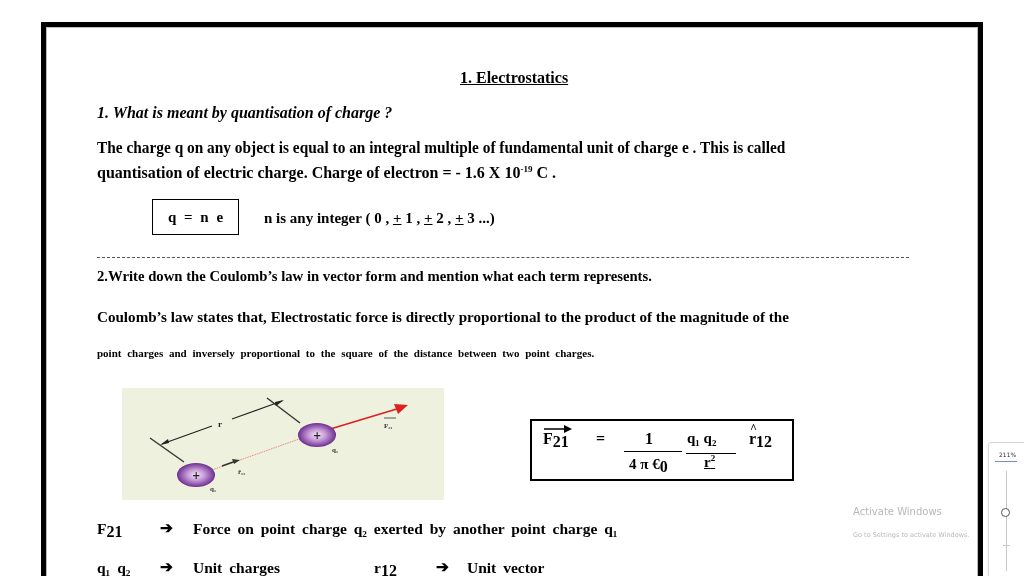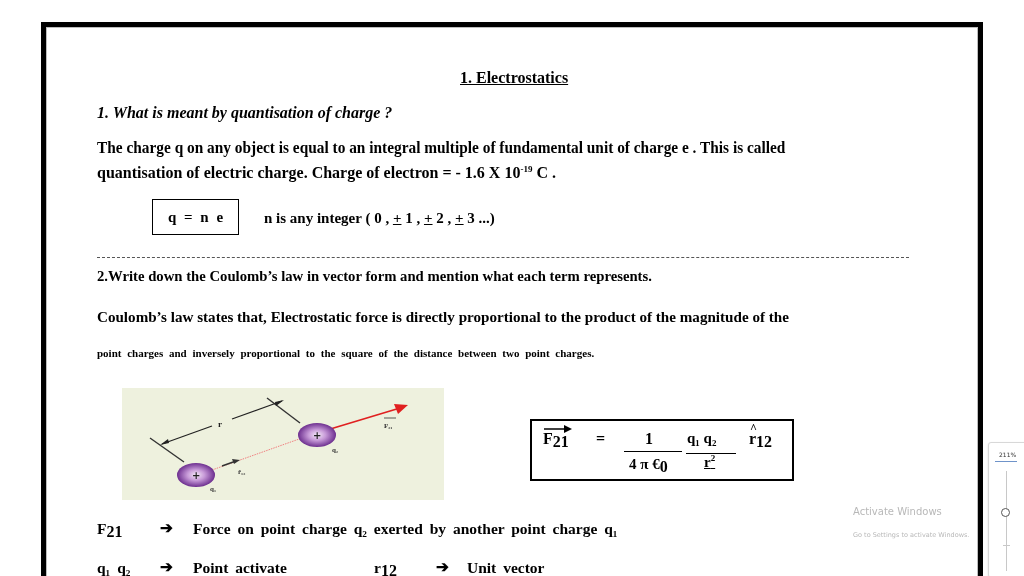--- a/index.html
+++ b/index.html
@@ -144,21 +144,21 @@
   <div class="fx" style="left:218px; top:0px; font-size:12px;">^</div>
   <div class="fx" style="left:217px; top:9px;"><span>r</span><span class="sub">12</span></div>
 </div>
 
 <div class="abs def" style="left:97px; top:520px;"><span>F</span><span class="sub">21</span></div>
 <div class="abs def" style="left:160px; top:519px;">➔</div>
 <div class="abs def" style="left:193px; top:520px;">Force  on  point  charge  q₂  exerted  by  another  point  charge  q₁</div>
 
 <div class="abs def" style="left:97px; top:559px;">q₁  q₂</div>
 <div class="abs def" style="left:160px; top:558px;">➔</div>
-<div class="abs def" style="left:193px; top:559px;">Point  activate</div>
+<div class="abs def" style="left:193px; top:559px;">Unit  charges</div>
 
 <div class="abs def" style="left:374px; top:559px;"><span>r</span><span class="sub">12</span></div>
 <div class="abs def" style="left:436px; top:558px;">➔</div>
 <div class="abs def" style="left:467px; top:559px;">Unit   vector</div>
 
 <div class="watermark wm1">Activate Windows</div>
 <div class="watermark wm2">Go to Settings to activate Windows.</div>
 
 <div class="zoom-panel">
   <div class="zoom-label">211%</div>

